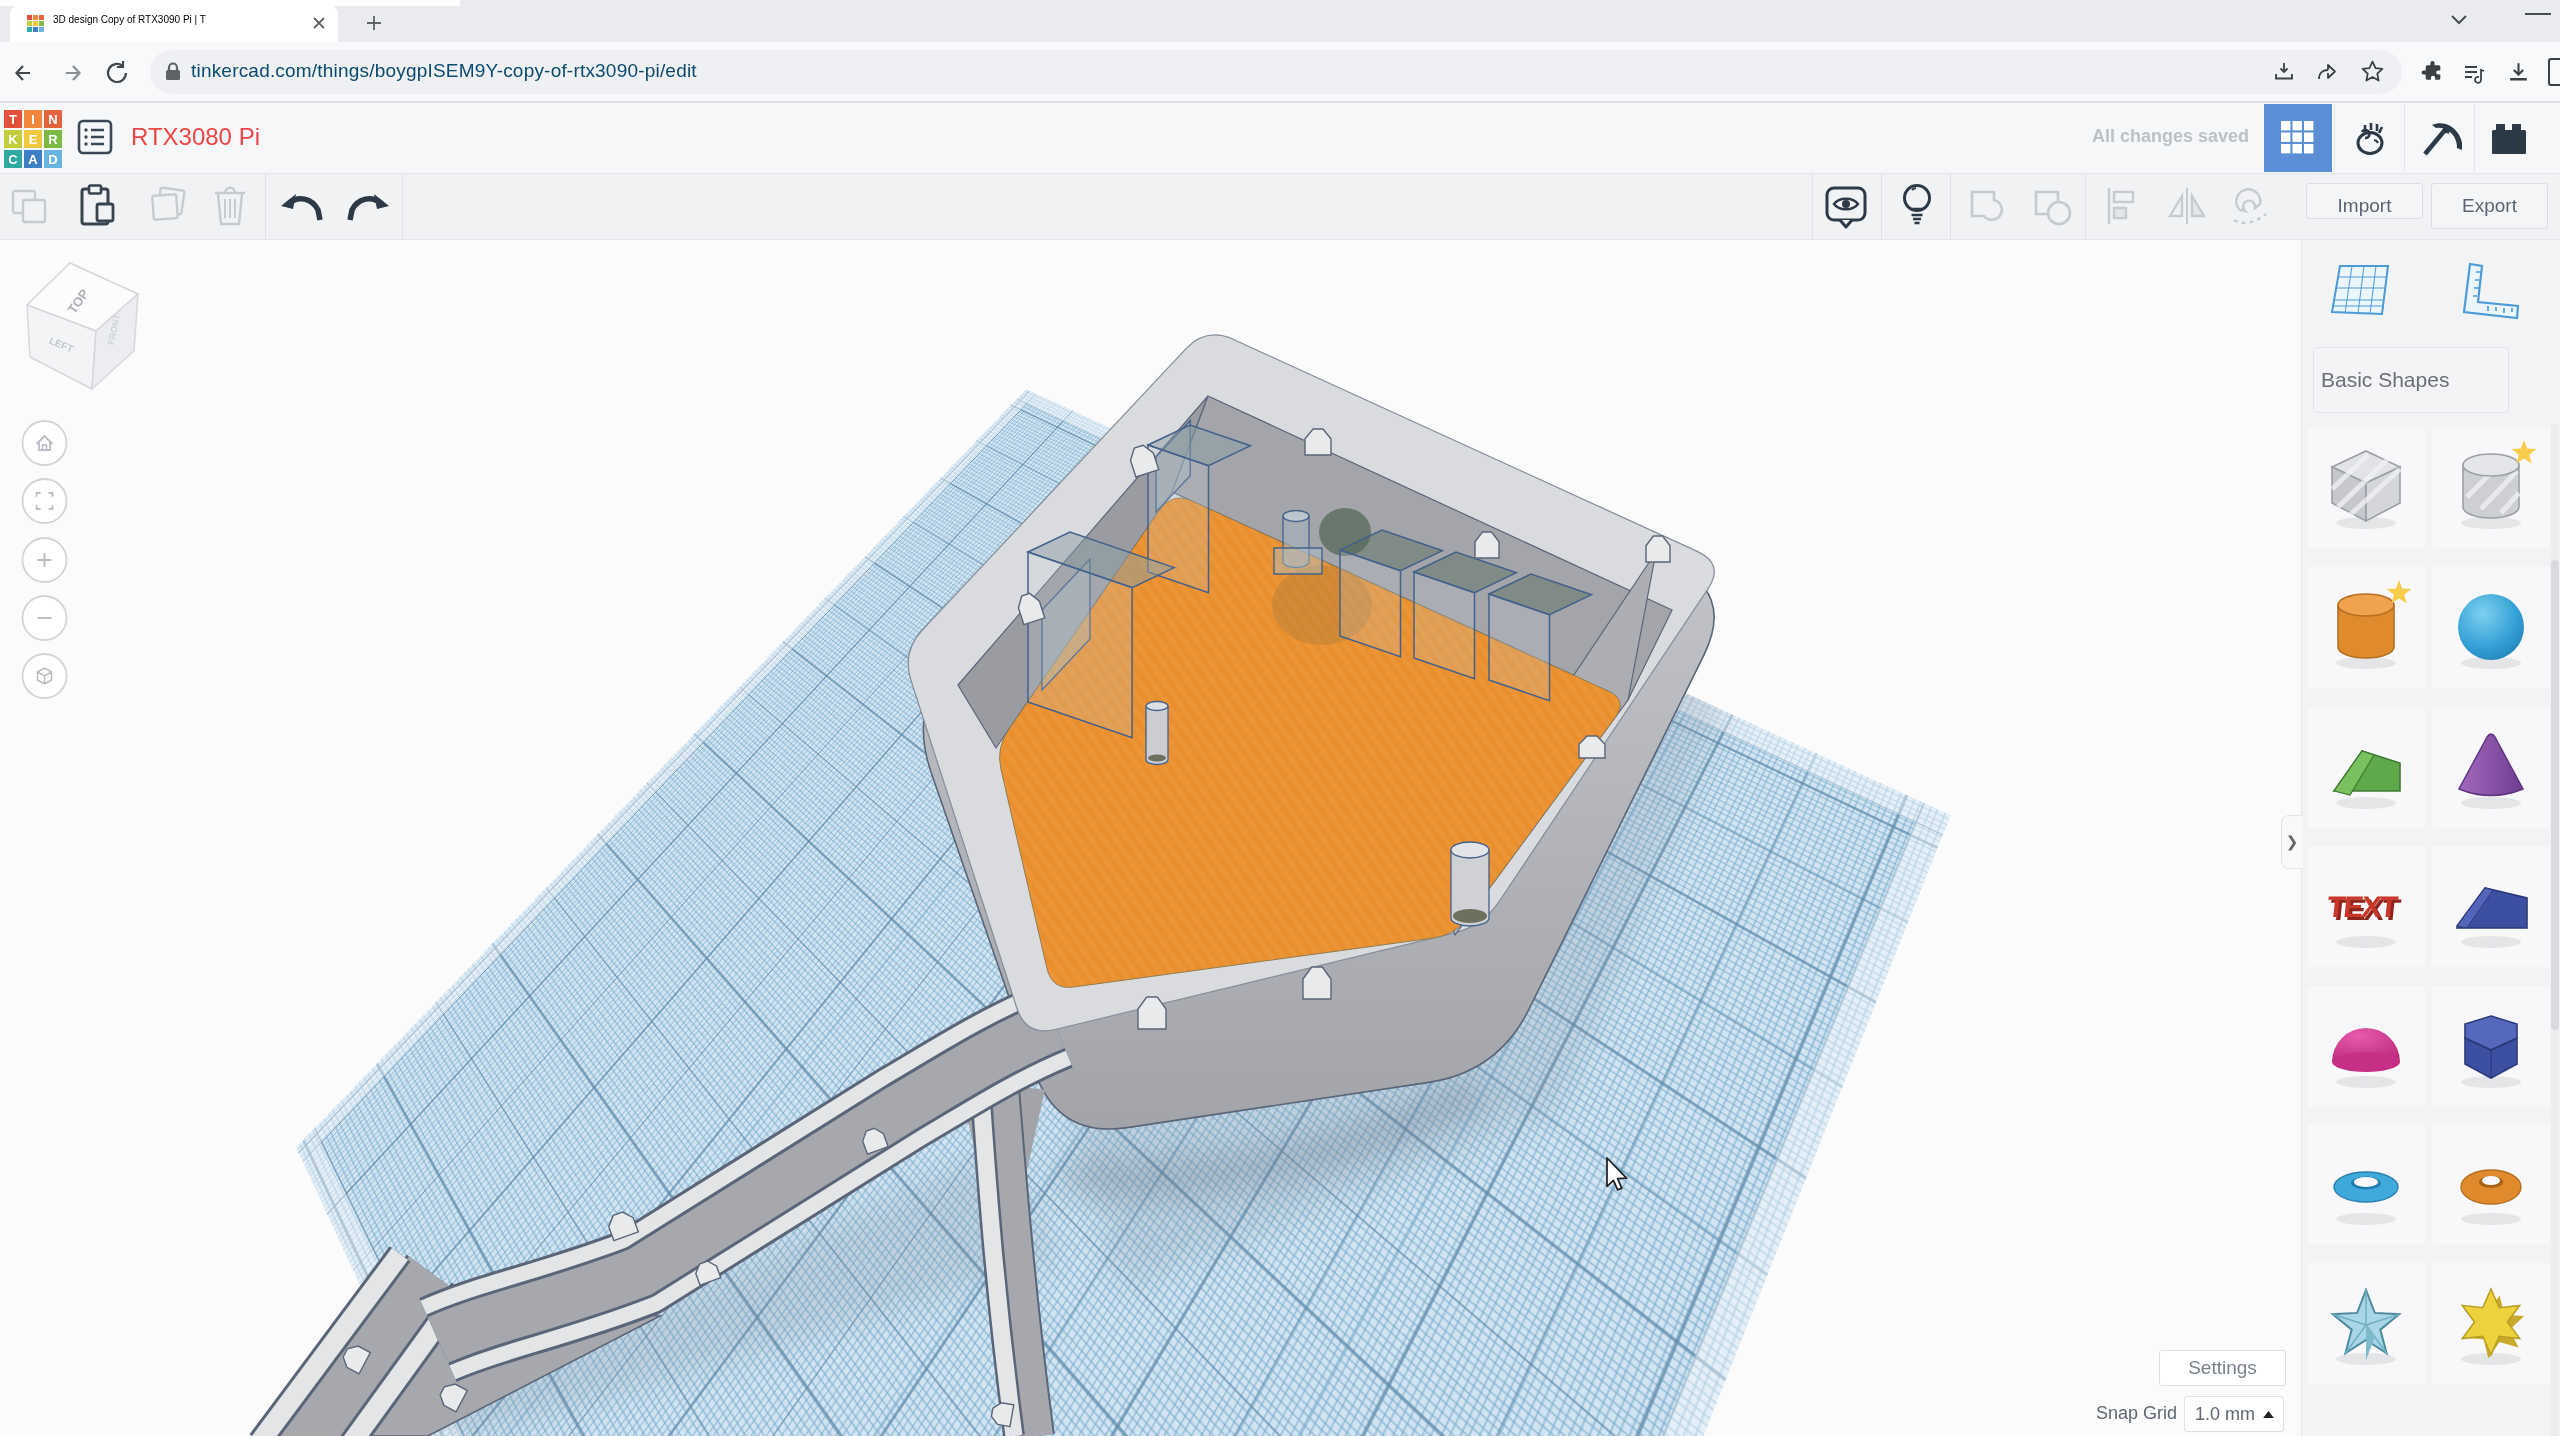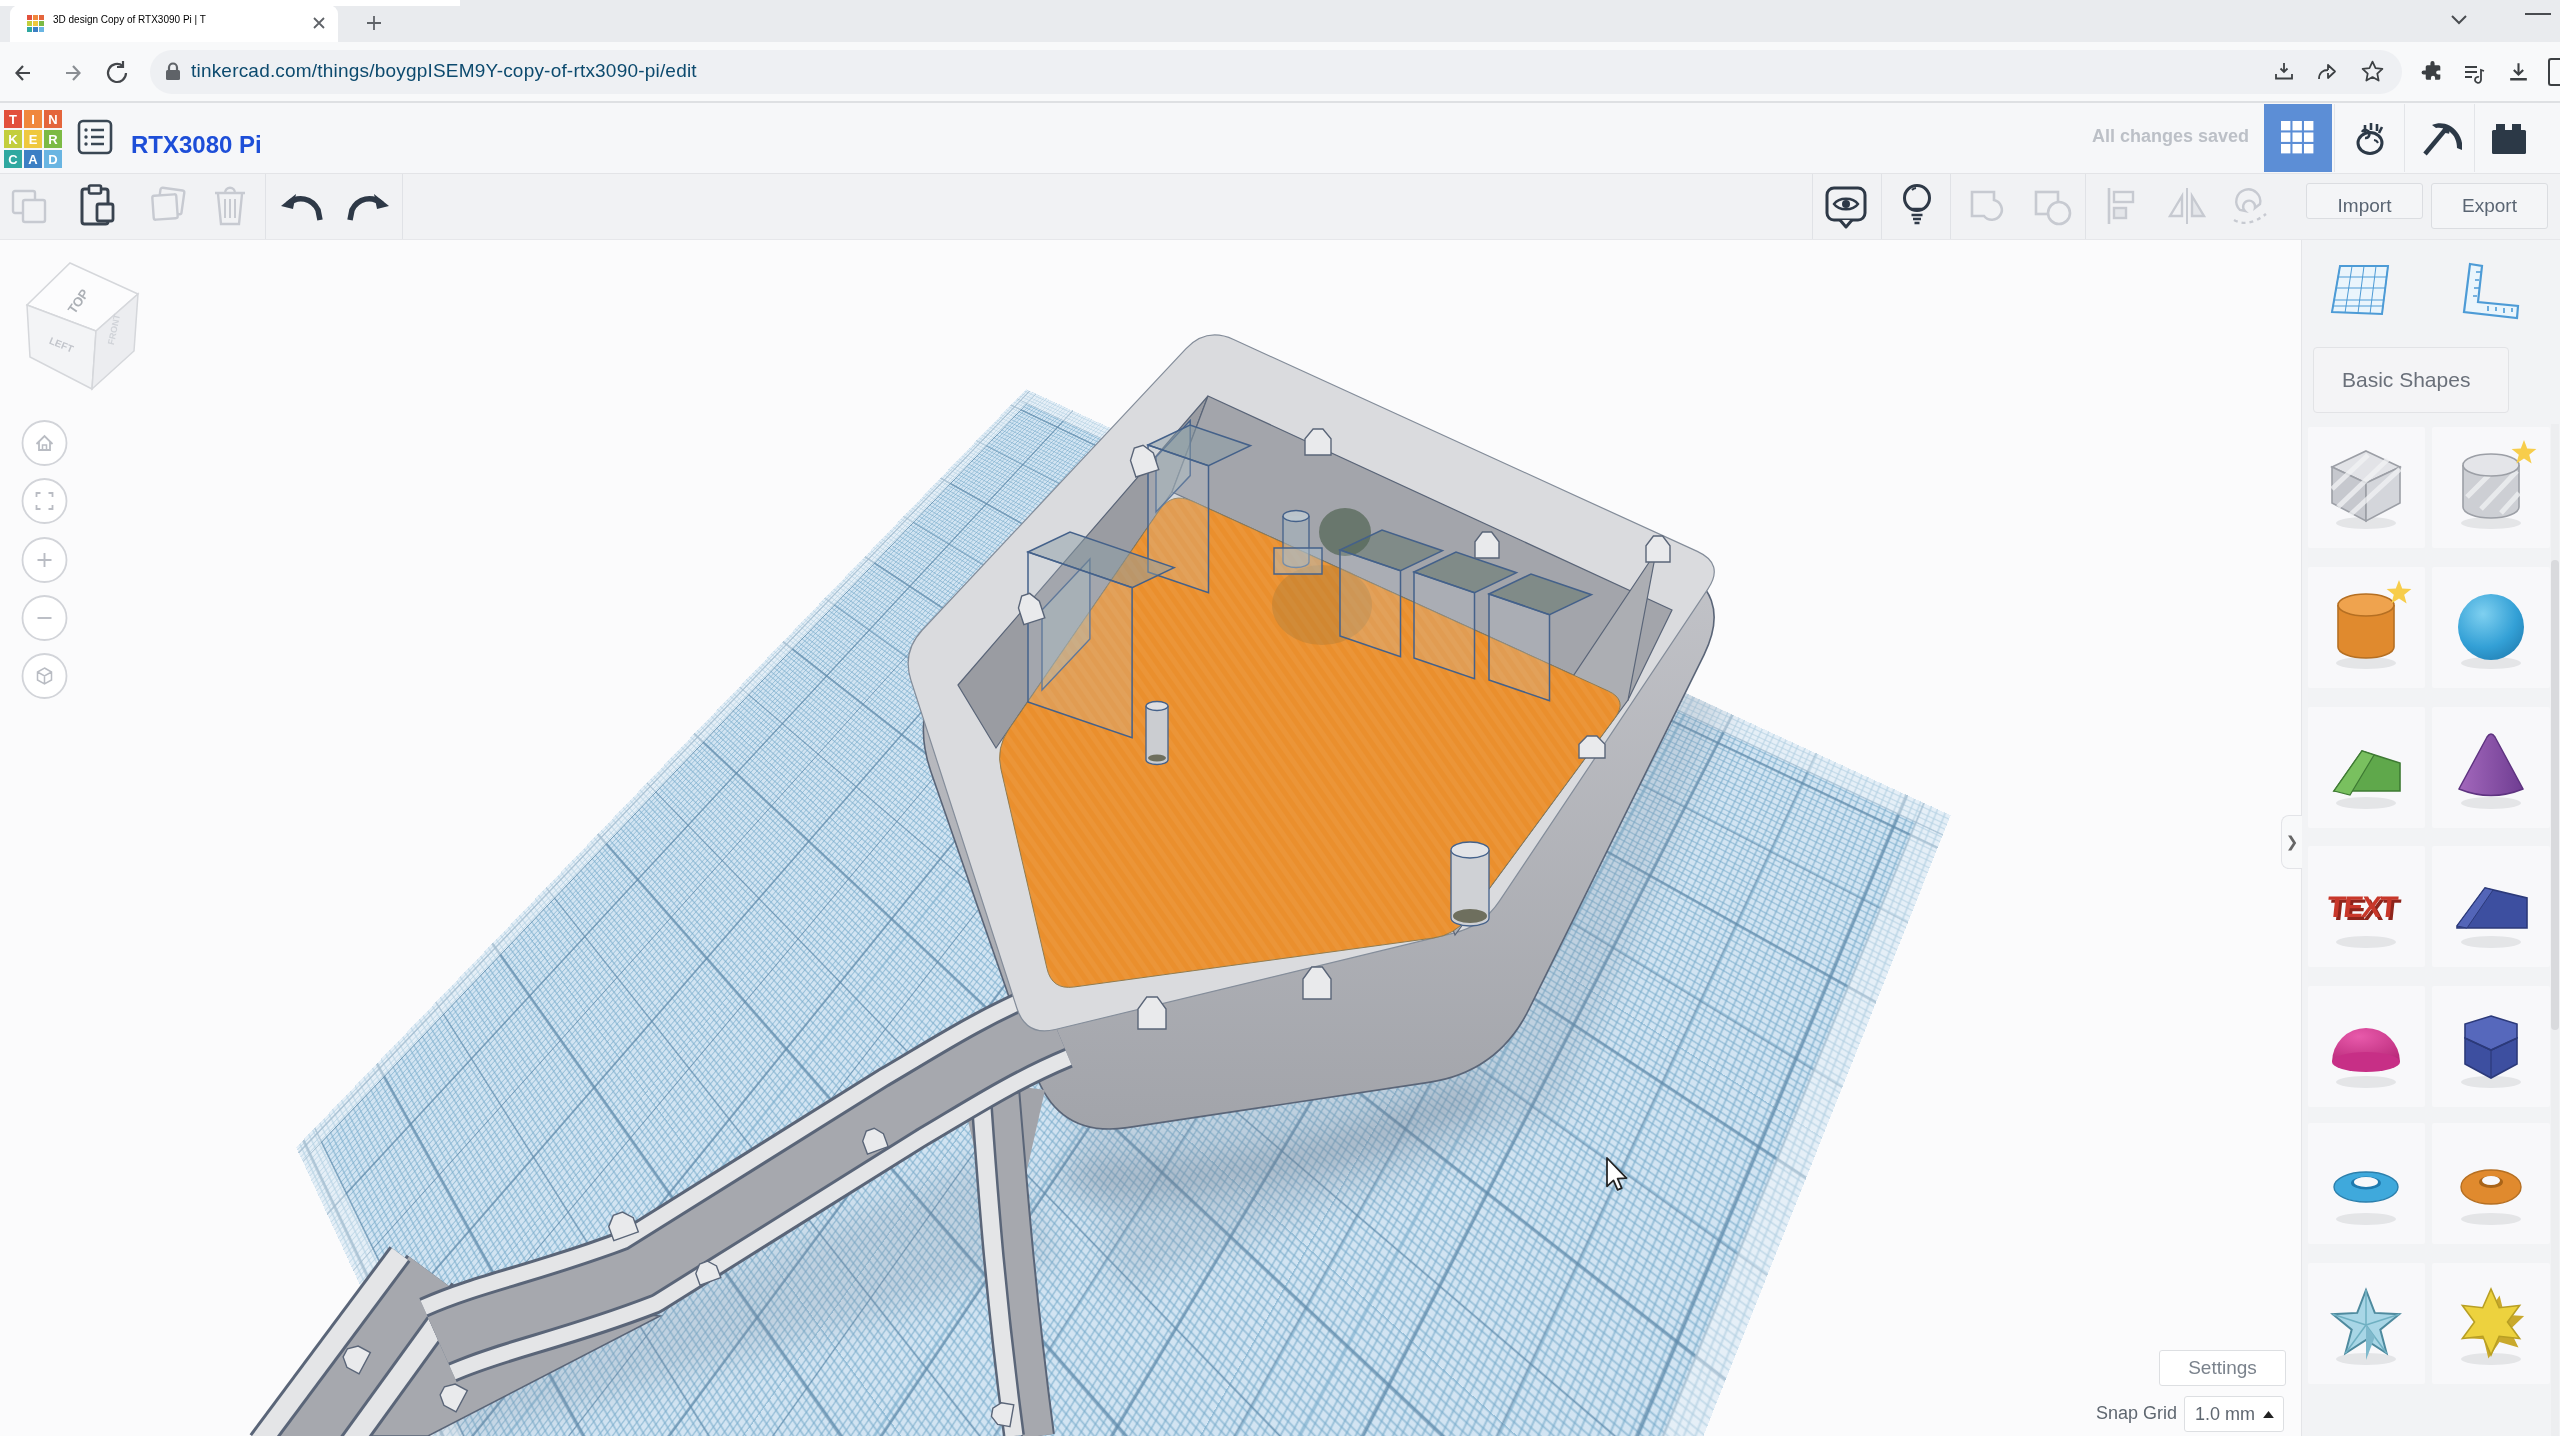--- a/index.html
+++ b/index.html
@@ -91,21 +91,21 @@
       <rect x="40" y="40" width="18" height="18" fill="#69B5E2"></rect>
       <text x="49" y="54" font-size="13" font-weight="bold" fill="#fff" text-anchor="middle" font-family="Liberation Sans">D</text>
     </svg></div>
 <svg class="abs" style="left:77px;top:119px" width="36" height="36" viewBox="0 0 36 36">
     <rect x="2" y="2" width="32" height="32" rx="4" fill="none" stroke="#3A4754" stroke-width="2.6"></rect>
     <circle cx="9" cy="11" r="1.7" fill="#3A4754"></circle>
     <circle cx="9" cy="18" r="1.7" fill="#3A4754"></circle>
     <circle cx="9" cy="25" r="1.7" fill="#3A4754"></circle>
     <path d="M14 11 h13 M14 18 h13 M14 25 h13" stroke="#3A4754" stroke-width="2.6"></path>
   </svg>
-<div class="abs" style="left:131px;top:131px;font-size:24px;font-weight:bold;color:#1d4ed8">RTX3080 Pi</div>
+<div class="abs" style="left:131px;top:123px;font-size:24px;font-weight:normal;color:#ef4444">RTX3080 Pi</div>
 <div class="abs" style="left:2049px;top:126px;width:200px;text-align:right;font-size:18px;font-weight:600;color:#BCC0C7">All changes saved</div>
 <div class="abs" style="left:2264px;top:104px;width:68px;height:68px;background:#5C8ED6"></div>
 <svg class="abs" style="left:2281px;top:121px" width="34" height="34" viewBox="0 0 34 34">
     <rect x="0" y="0" width="9.4" height="9.4" fill="#fff"></rect>
     <rect x="11.5" y="0" width="9.4" height="9.4" fill="#fff"></rect>
     <rect x="23" y="0" width="9.4" height="9.4" fill="#fff"></rect>
     <rect x="0" y="11.5" width="9.4" height="9.4" fill="#fff"></rect>
     <rect x="11.5" y="11.5" width="9.4" height="9.4" fill="#fff"></rect>
     <rect x="23" y="11.5" width="9.4" height="9.4" fill="#fff"></rect>
     <rect x="0" y="23" width="9.4" height="9.4" fill="#fff"></rect>
@@ -361,21 +361,21 @@
     </g>
     <g stroke="#4D9BD6" stroke-width="1">
       <path d="M10,4 L2,50 M22,4 L15,51 M34,4 L28,51 M46,4 L40,52 M58,4 L52,52"></path>
       <path d="M8,15 H57 M7,26 H56 M5,38 H54 M4,44 H53"></path>
     </g>
   </svg>
 <svg class="abs" style="left:2462px;top:262px" width="62" height="60" viewBox="0 0 62 60">
     <path d="M8,2 L20,4 L16,40 L56,44 L55,56 L2,50 Z" fill="#EAF5FC" stroke="#4D9BD6" stroke-width="2.2"></path>
     <path d="M14,10 h5 M13,18 h4 M12,26 h5 M11,34 h4 M26,44 v5 M34,45 v4 M42,46 v5 M50,46 v4" stroke="#4D9BD6" stroke-width="1.6"></path>
   </svg>
-<div class="abs" style="left:2313px;top:347px;width:196px;height:66px;background:#F4F4F6;border:1px solid #E2E3E6;border-radius:4px;font-size:21px;color:#6A707A;line-height:64px;padding-left:28px">Basic Shapes</div>
+<div class="abs" style="left:2313px;top:347px;width:196px;height:66px;background:#F4F4F6;border:1px solid #E2E3E6;border-radius:4px;font-size:21px;color:#6A707A;line-height:64px;padding-left:7px">Basic Shapes</div>
 <div class="abs" style="left:2308px;top:427px;width:117px;height:121px;background:#F8F8FA;border-radius:2px"></div>
 <div class="abs" style="left:2316px;top:437px"><svg width="100" height="100" viewBox="0 0 100 100">
       <ellipse cx="50" cy="86" rx="30" ry="6" fill="#606570" opacity="0.13"></ellipse>
       <polygon points="50,14 84,30 50,46 16,30" fill="#E2E3E7" stroke="#9C9FA6" stroke-width="1.6"></polygon>
       <polygon points="16,30 50,46 50,84 16,66" fill="#C6C8CE" stroke="#9C9FA6" stroke-width="1.6"></polygon>
       <polygon points="50,46 84,30 84,66 50,84" fill="#D4D6DB" stroke="#9C9FA6" stroke-width="1.6"></polygon>
       <g stroke="#F2F3F5" stroke-width="5" opacity="0.75">
         <path d="M22,70 L72,22 M34,78 L84,32 M16,52 L52,18"></path>
       </g>
     </svg></div>

